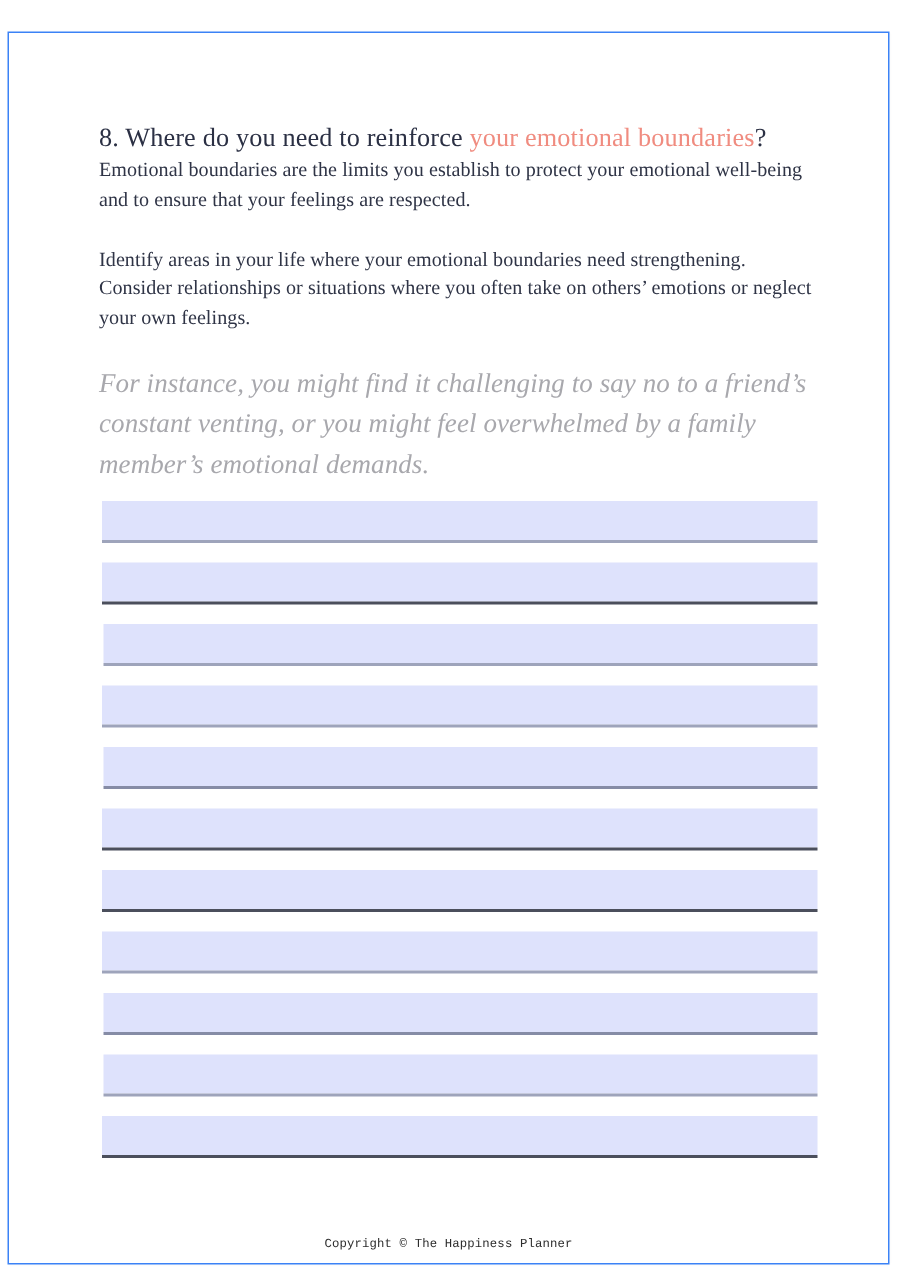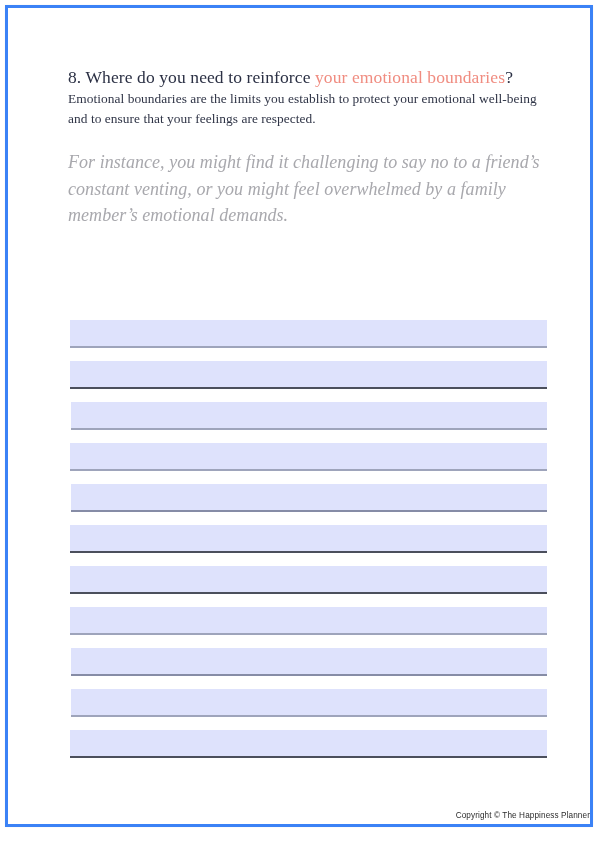--- a/index.html
+++ b/index.html
@@ -13,25 +13,25 @@
     height: 845px;
     overflow: hidden;
     font-family: "Liberation Serif", "DejaVu Serif", serif;
     -webkit-font-smoothing: antialiased;
   }
 
   
   .page-sheet {
     position: absolute;
     left: 5px;
-    top: 5px;
+    top: 21px;
     width: 588px;
     height: 822px;
     background: #ffffff;
-    border: 3px solid #3b82f6;
+    border: 1px solid #3b82f6;
     box-sizing: border-box;
     box-shadow: 0 0 2px rgba(0,0,0,0.05);
   }
 
   .content {
     position: absolute;
     left: 60px;
     top: 58px;
     width: 480px;
   }
@@ -109,38 +109,39 @@
     background: #868ca6;
   }
   .write-line.nudge { left: 1px; width: 476px; }
 
   
   .footer {
     position: absolute;
     left: 0;
     right: 0;
     top: 803px;
-    text-align: right;
-    font-family: Liberation Sans, sans-serif;
+    text-align: center;
+    font-family: Liberation Mono, monospace;
     font-size: 8.2px;
     color: #2d2d2d;
     letter-spacing: 0.1px;
   }
 </style>
 </head>
 <body>
 
 <div class="page-sheet">
 
   <div class="content">
 
     <h1 class="worksheet-title"><span>8. Where do you need to reinforce </span><span class="accent">your emotional boundaries</span><span>?</span></h1>
 
     <p class="para para-1">Emotional boundaries are the limits you establish to protect your emotional well-being and to ensure that your feelings are respected.</p>
 
+    <p class="para para-2">Identify areas in your life where your emotional boundaries need strengthening. Consider relationships or situations where you often take on others’ emotions or neglect your own feelings.</p>
 
     <p class="hint">For instance, you might find it challenging to say no to a friend’s constant venting, or you might feel overwhelmed by a family member’s emotional demands.</p>
 
   </div>
 
   <div class="lines-area">
     <div class="write-line"></div>
     <div class="write-line dark"></div>
     <div class="write-line nudge"></div>
     <div class="write-line"></div>

